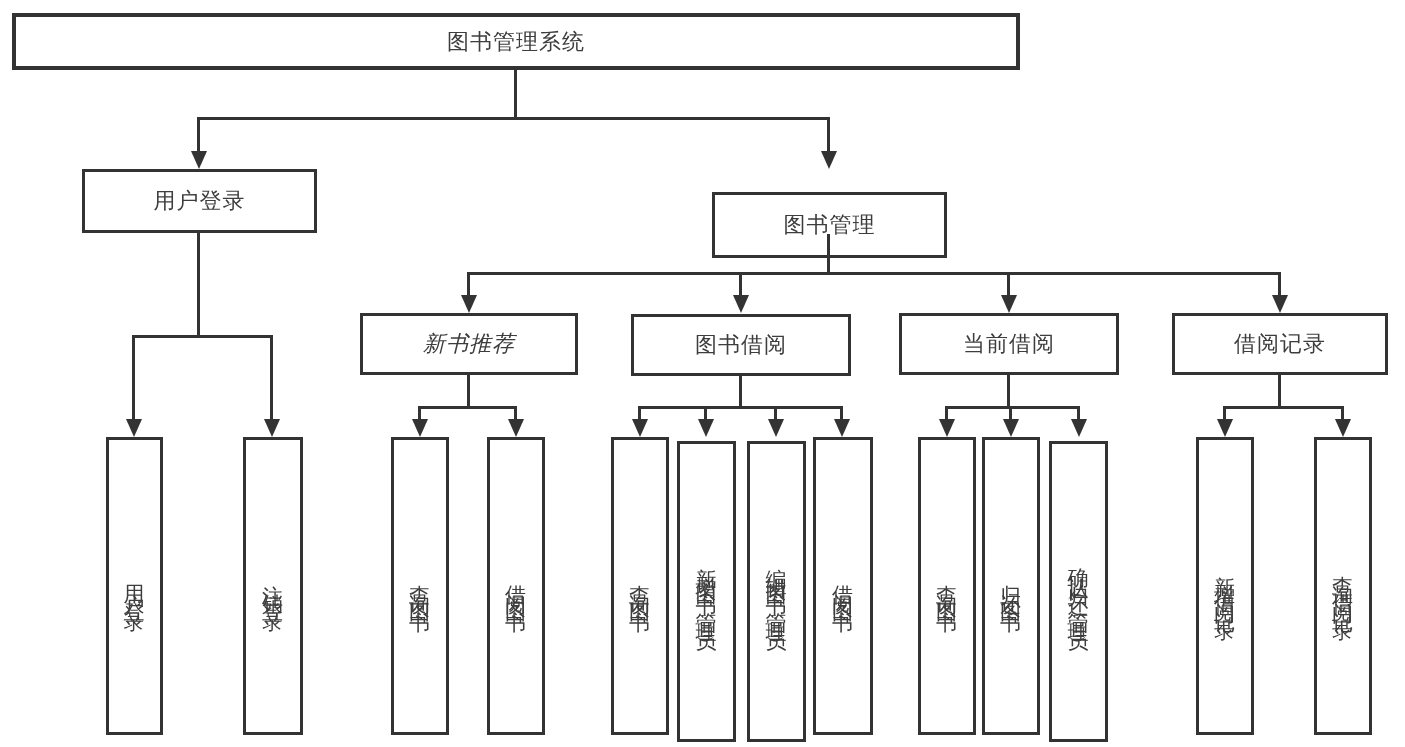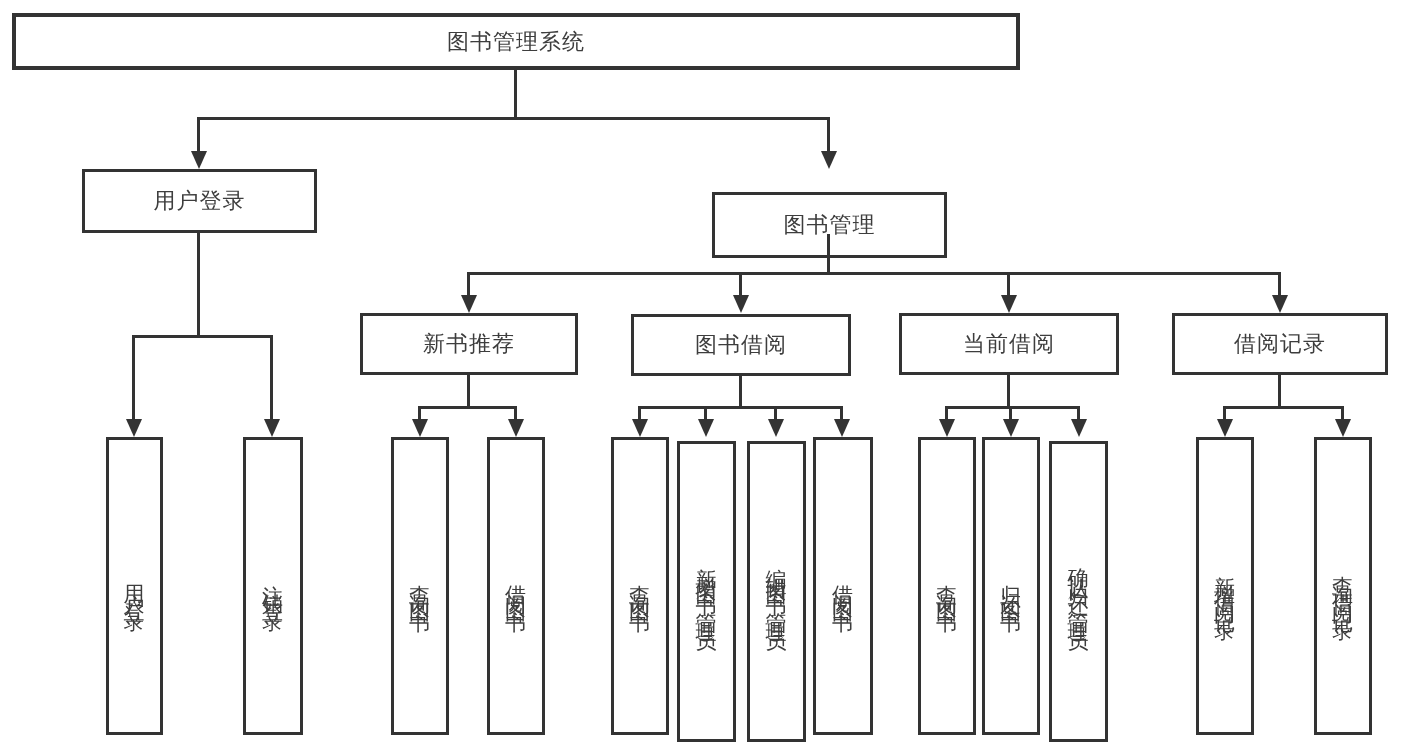--- a/index.html
+++ b/index.html
@@ -79,21 +79,21 @@
   <div class="line" style="left:467px;top:272px;width:814px;height:3px;"></div>
   <div class="line" style="left:467px;top:272px;width:3px;height:25px;"></div>
   <div class="line" style="left:739px;top:272px;width:3px;height:25px;"></div>
   <div class="line" style="left:1007px;top:272px;width:3px;height:25px;"></div>
   <div class="line" style="left:1278px;top:272px;width:3px;height:25px;"></div>
   <div class="arrowhead" style="left:461px;top:295px;"></div>
   <div class="arrowhead" style="left:733px;top:295px;"></div>
   <div class="arrowhead" style="left:1001px;top:295px;"></div>
   <div class="arrowhead" style="left:1272px;top:295px;"></div>
 
-  <div class="box" style="left:360px;top:313px;width:218px;height:62px;">
+  <div class="box" style="left:360px;top:313px;width:218px;height:62px;font-style:italic;">
     <span class="hlabel">新书推荐</span>
   </div>
   <div class="box" style="left:631px;top:314px;width:220px;height:62px;">
     <span class="hlabel">图书借阅</span>
   </div>
   <div class="box" style="left:1172px;top:313px;width:216px;height:62px;">
     <span class="hlabel">借阅记录</span>
   </div>
   <div class="box" style="left:899px;top:313px;width:220px;height:62px;">
     <span class="hlabel">当前借阅</span>

